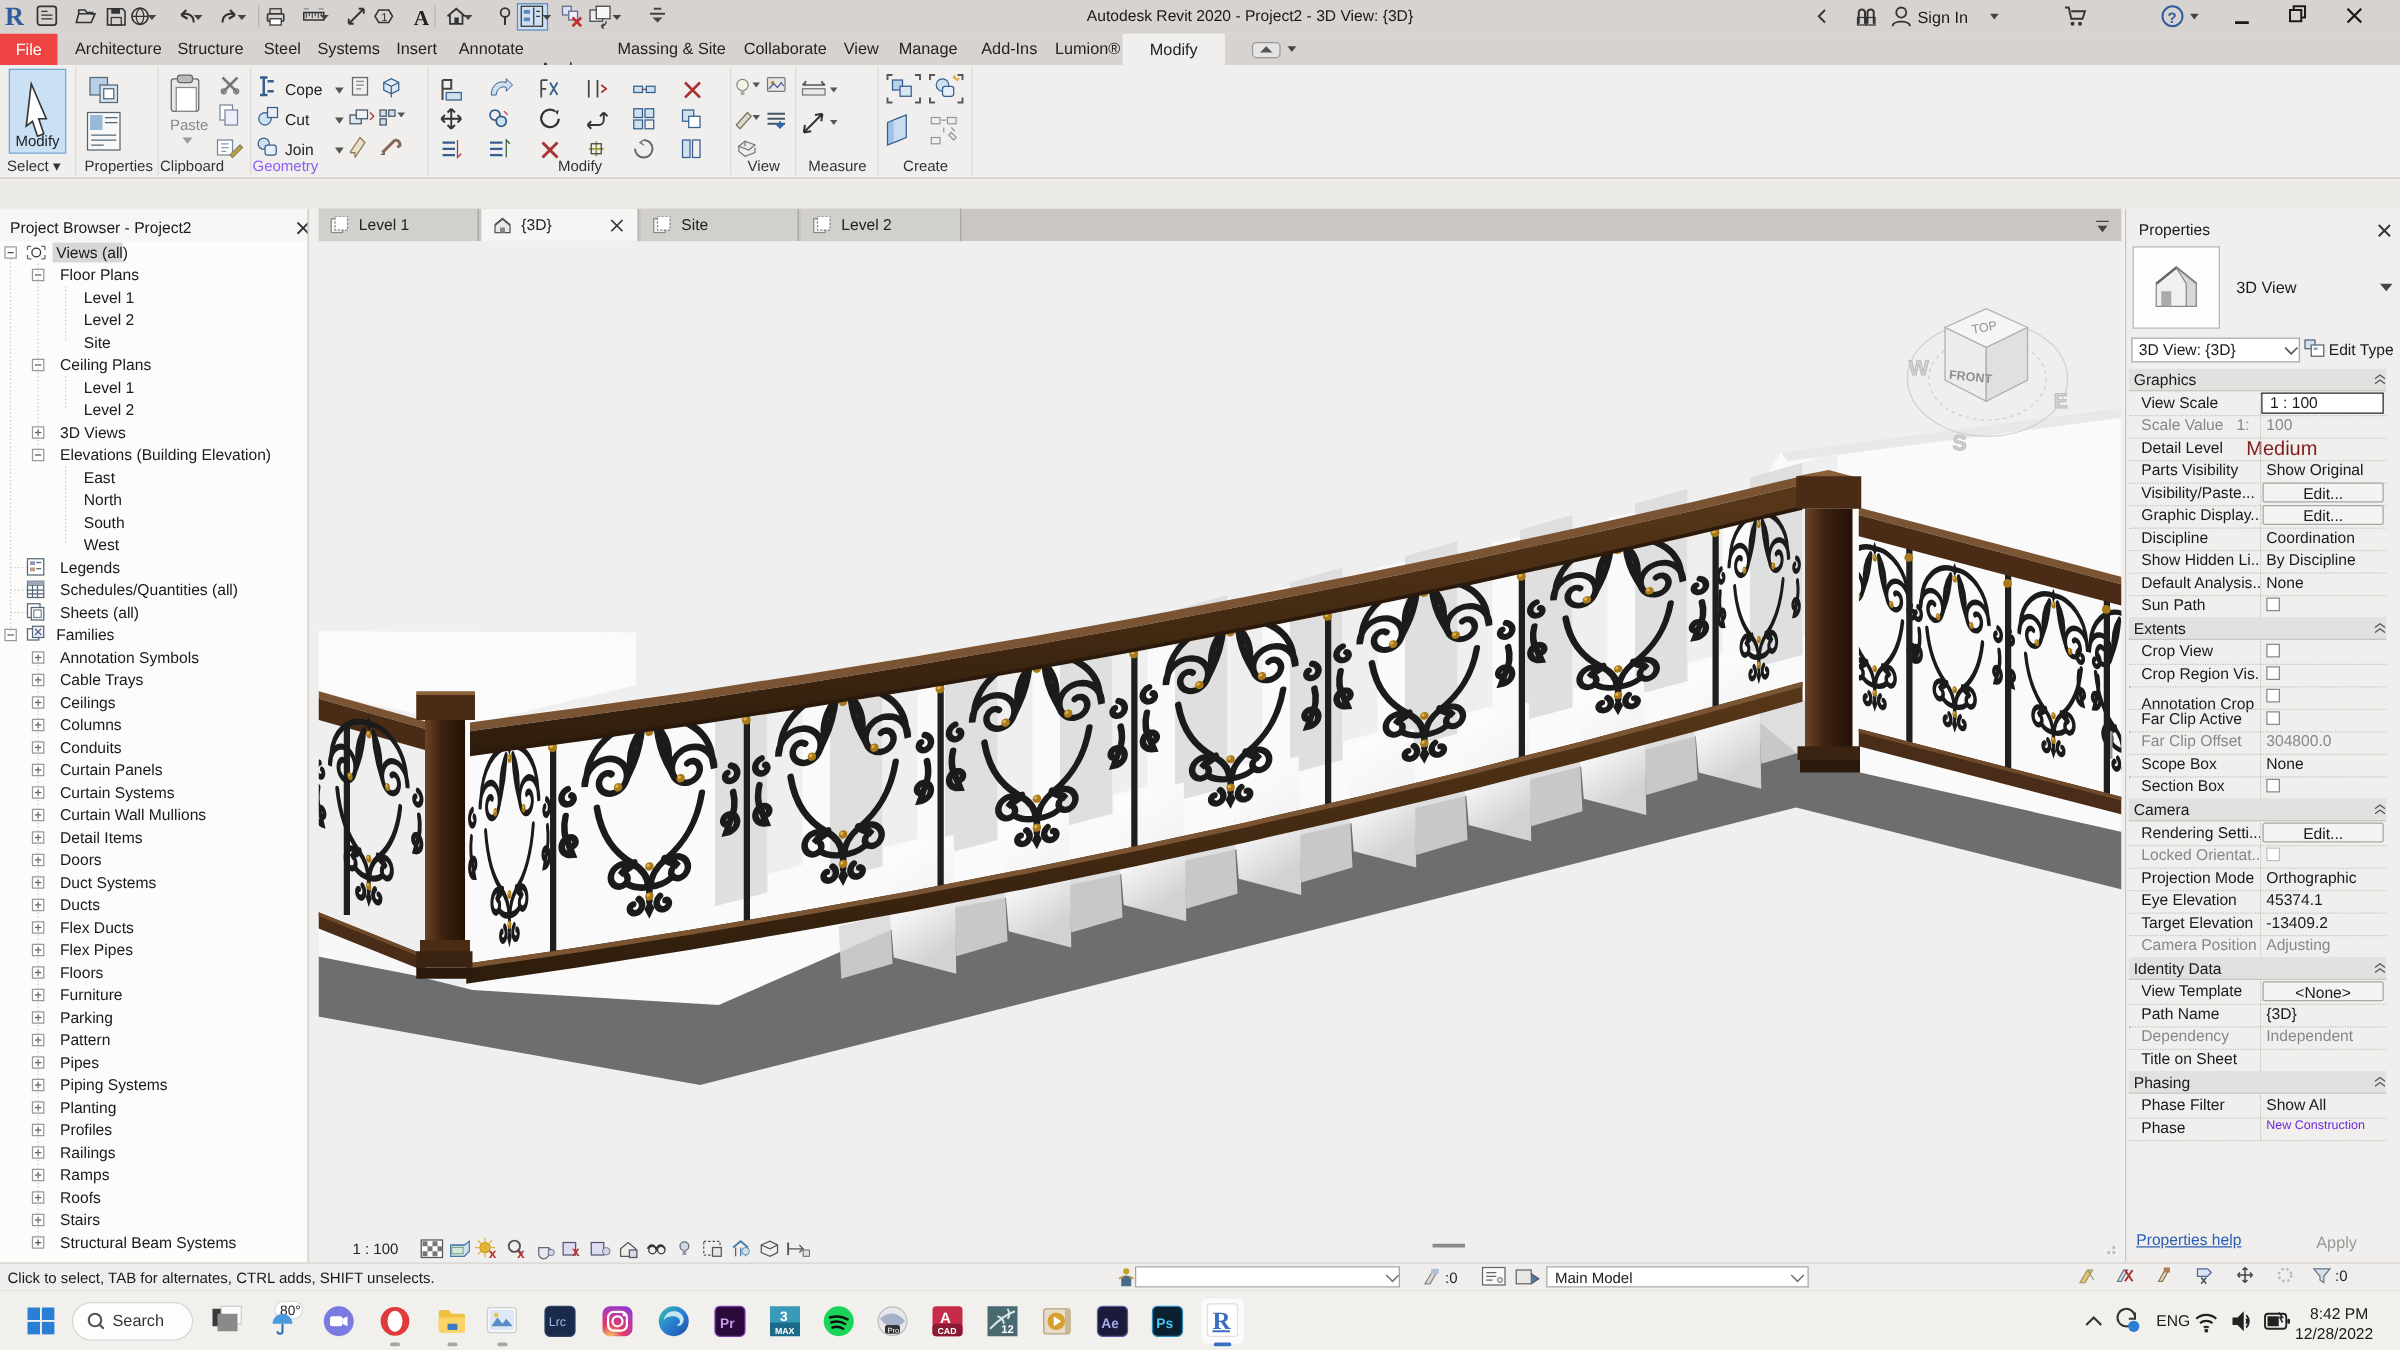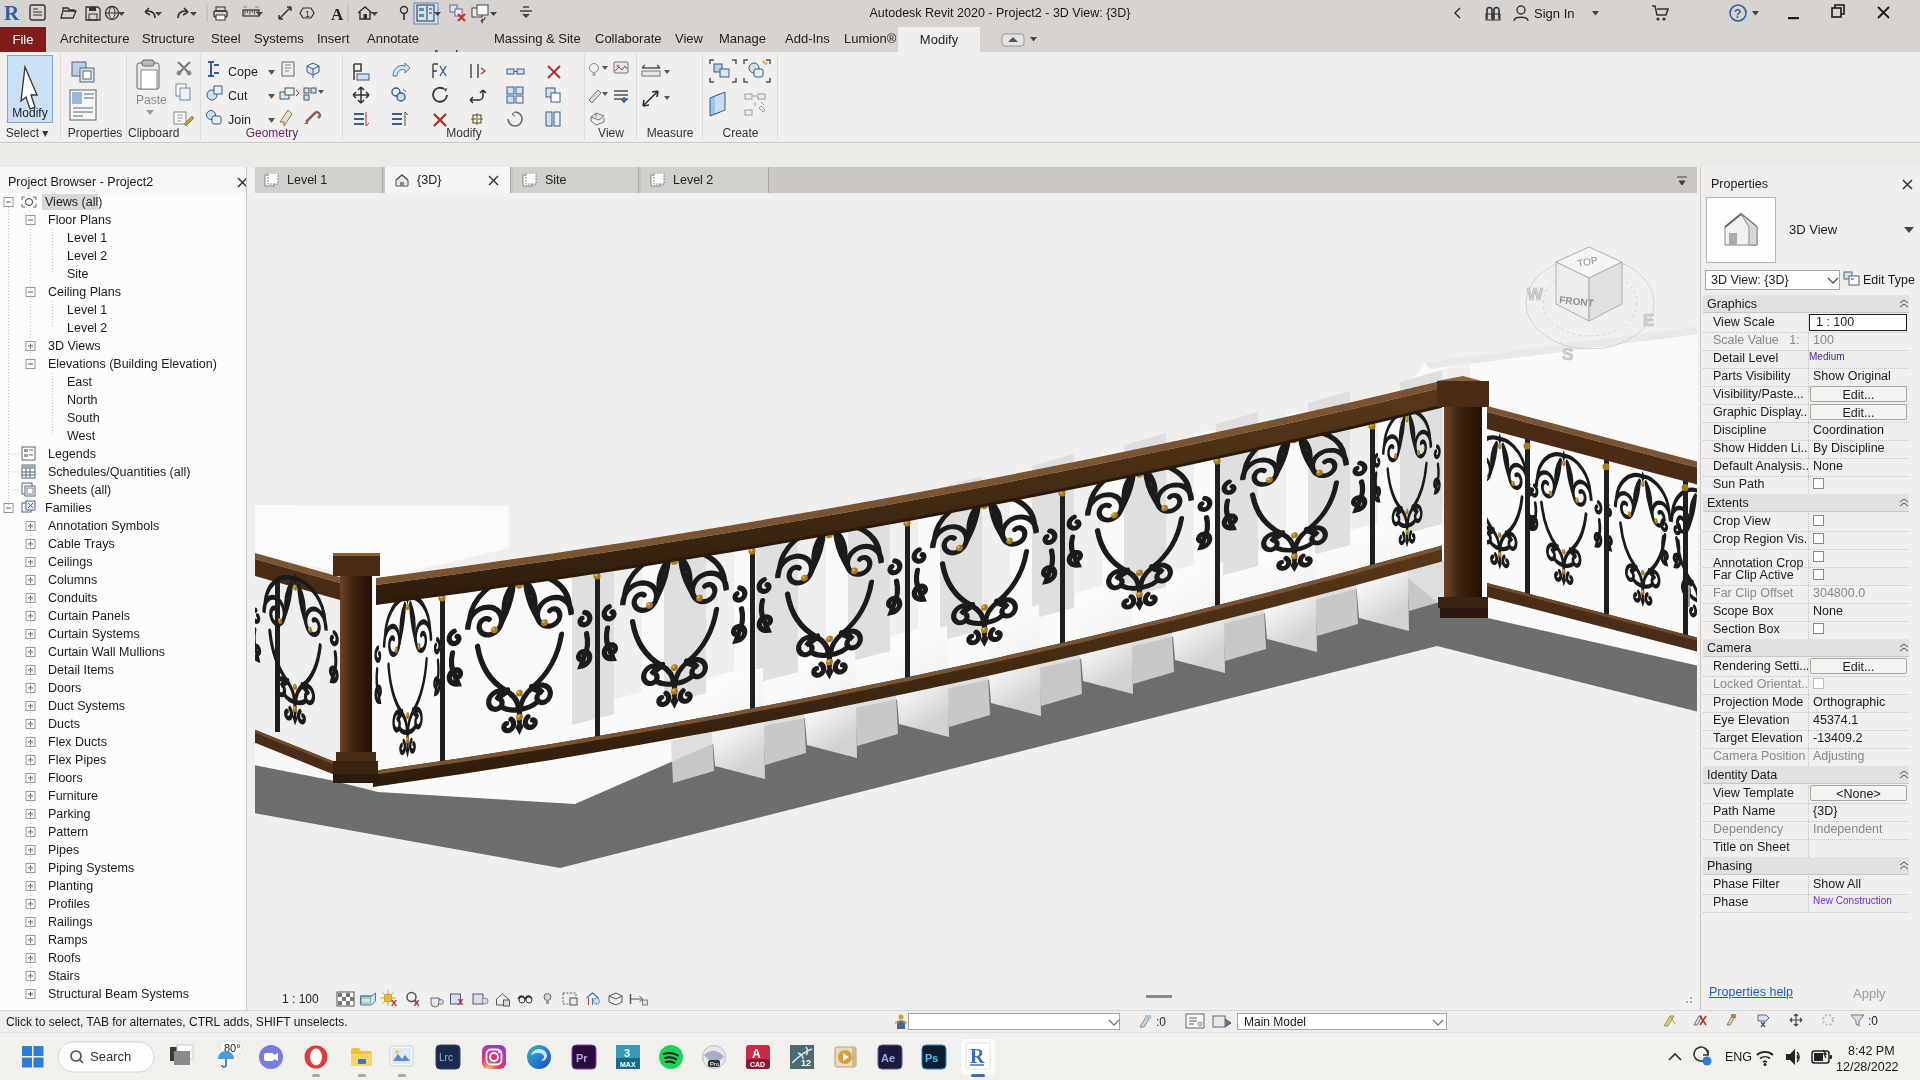--- a/index.html
+++ b/index.html
@@ -118,21 +118,21 @@
         <path d="M312,11 l3.5,4.5 3.5,-4.5 z" fill="#444"></path>
       </svg>
       <svg width="150" height="27" style="position:absolute;left:1770px;top:0">
         <rect x="18" y="17" width="11" height="2.2" fill="#1a1a1a"></rect>
         <rect x="62" y="8" width="9" height="9" fill="none" stroke="#1a1a1a" stroke-width="1.6"></rect>
         <path d="M65,8 v-3 h9 v9 h-3" fill="none" stroke="#1a1a1a" stroke-width="1.6"></path>
         <path d="M108,7 l11,11 M119,7 l-11,11" stroke="#1a1a1a" stroke-width="1.8"></path>
       </svg>
     </div>
 <div style="position:absolute;left:0;top:27px;width:1920px;height:25px;background:#d6d3d0">
-      <div style="position:absolute;left:0;top:0;width:46px;height:25px;background:#7f1d1d;color:#fff;text-align:center;line-height:25px;font-size:13px">File</div>
+      <div style="position:absolute;left:0;top:0;width:46px;height:25px;background:#ef4444;color:#fff;text-align:center;line-height:25px;font-size:13px">File</div>
       <div style="position:absolute;left:60px;top:4px;font-size:13px;color:#222">Architecture</div>
       <div style="position:absolute;left:142px;top:4px;font-size:13px;color:#222">Structure</div>
       <div style="position:absolute;left:211px;top:4px;font-size:13px;color:#222">Steel</div>
       <div style="position:absolute;left:254px;top:4px;font-size:13px;color:#222">Systems</div>
       <div style="position:absolute;left:317px;top:4px;font-size:13px;color:#222">Insert</div>
       <div style="position:absolute;left:367px;top:4px;font-size:13px;color:#222">Annotate</div>
       <div style="position:absolute;left:432px;top:20px;font-size:13px;color:#222">Analyze</div>
       <div style="position:absolute;left:494px;top:4px;font-size:13px;color:#222">Massing &amp; Site</div>
       <div style="position:absolute;left:595px;top:4px;font-size:13px;color:#222">Collaborate</div>
       <div style="position:absolute;left:675px;top:4px;font-size:13px;color:#222">View</div>
@@ -143,21 +143,21 @@
       <svg width="50" height="25" style="position:absolute;left:1000px;top:0">
         <rect x="2" y="7" width="22" height="12" rx="3" fill="#e6e4e2" stroke="#999"></rect>
         <path d="M8,15 l5,-5 5,5 z" fill="#555"></path>
         <path d="M30,10 l3.5,4.5 3.5,-4.5 z" fill="#444"></path>
       </svg>
     </div>
 <div style="position:absolute;left:0;top:52px;width:1920px;height:91px;background:#f0efed;border-bottom:1px solid #c9c6c3">
       <div style="position:absolute;left:2px;top:74px;width:50px;text-align:center;font-size:12px;color:#333">Select ▾</div>
       <div style="position:absolute;left:63px;top:74px;width:64px;text-align:center;font-size:12px;color:#333">Properties</div>
       <div style="position:absolute;left:128px;top:74px;width:73px;text-align:left;font-size:12px;color:#333">Clipboard</div>
-      <div style="position:absolute;left:202px;top:74px;width:140px;text-align:center;font-size:12px;color:#701a75">Geometry</div>
+      <div style="position:absolute;left:202px;top:74px;width:140px;font-size:12px;color:#8b5cf6">Geometry</div>
       <div style="position:absolute;left:344px;top:74px;width:240px;text-align:center;font-size:12px;color:#333">Modify</div>
       <div style="position:absolute;left:586px;top:74px;width:50px;text-align:center;font-size:12px;color:#333">View</div>
       <div style="position:absolute;left:638px;top:74px;width:64px;text-align:center;font-size:12px;color:#333">Measure</div>
       <div style="position:absolute;left:704px;top:74px;width:73px;text-align:center;font-size:12px;color:#333">Create</div>
       <div style="position:absolute;left:60px;top:2px;width:1px;height:86px;background:#dddbd8"></div>
       <div style="position:absolute;left:126px;top:2px;width:1px;height:86px;background:#dddbd8"></div>
       <div style="position:absolute;left:200px;top:2px;width:1px;height:86px;background:#dddbd8"></div>
       <div style="position:absolute;left:342px;top:2px;width:1px;height:86px;background:#dddbd8"></div>
       <div style="position:absolute;left:584px;top:2px;width:1px;height:86px;background:#dddbd8"></div>
       <div style="position:absolute;left:636px;top:2px;width:1px;height:86px;background:#dddbd8"></div>
@@ -969,21 +969,21 @@
       </svg>
       <div style="position:absolute;left:12px;top:148px;width:95px;height:17px;overflow:hidden;white-space:nowrap;color:#1a1a1a;font-size:12.5px">View Scale</div>
       <div style="position:absolute;left:108px;top:147px;width:98px;height:17px;background:#fff;border:1.5px solid #222;padding-left:6px;font-size:12.5px">1 : 100</div>
       <div style="position:absolute;left:2px;top:164.5px;width:206px;border-bottom:1px dotted #c5c3c0"></div>
       <div style="position:absolute;left:107px;top:147px;height:18px;border-left:1px dotted #c5c3c0"></div>
       <div style="position:absolute;left:12px;top:166px;width:95px;height:17px;overflow:hidden;white-space:nowrap;color:#8a8886;font-size:12.5px">Scale Value&nbsp;&nbsp;&nbsp;1:</div>
       <div style="position:absolute;left:112px;top:166px;width:100px;height:17px;overflow:hidden;white-space:nowrap;color:#8a8886;font-size:12.5px">100</div>
       <div style="position:absolute;left:2px;top:182.5px;width:206px;border-bottom:1px dotted #c5c3c0"></div>
       <div style="position:absolute;left:107px;top:165px;height:18px;border-left:1px dotted #c5c3c0"></div>
       <div style="position:absolute;left:12px;top:184px;width:95px;height:17px;overflow:hidden;white-space:nowrap;color:#1a1a1a;font-size:12.5px">Detail Level</div>
-      <div style="position:absolute;left:108px;top:184px;width:100px;height:17px;overflow:hidden;white-space:nowrap;color:#4c1d95;font-size:10px">Medium</div>
+      <div style="position:absolute;left:96px;top:184px;width:100px;height:17px;overflow:hidden;white-space:nowrap;color:#7f1d1d;font-size:16px">Medium</div>
       <div style="position:absolute;left:2px;top:200.5px;width:206px;border-bottom:1px dotted #c5c3c0"></div>
       <div style="position:absolute;left:107px;top:183px;height:18px;border-left:1px dotted #c5c3c0"></div>
       <div style="position:absolute;left:12px;top:202px;width:95px;height:17px;overflow:hidden;white-space:nowrap;color:#1a1a1a;font-size:12.5px">Parts Visibility</div>
       <div style="position:absolute;left:112px;top:202px;width:100px;height:17px;overflow:hidden;white-space:nowrap;color:#1a1a1a;font-size:12.5px">Show Original</div>
       <div style="position:absolute;left:2px;top:218.5px;width:206px;border-bottom:1px dotted #c5c3c0"></div>
       <div style="position:absolute;left:107px;top:201px;height:18px;border-left:1px dotted #c5c3c0"></div>
       <div style="position:absolute;left:12px;top:220px;width:95px;height:17px;overflow:hidden;white-space:nowrap;color:#1a1a1a;font-size:12.5px">Visibility/Paste...</div>
       <div style="position:absolute;left:109px;top:219px;width:97px;height:16px;background:#f4f3f2;border:1px solid #a8a6a3;border-radius:2px;text-align:center;line-height:16px;font-size:12.5px">Edit...</div>
       <div style="position:absolute;left:2px;top:236.5px;width:206px;border-bottom:1px dotted #c5c3c0"></div>
       <div style="position:absolute;left:107px;top:219px;height:18px;border-left:1px dotted #c5c3c0"></div>

